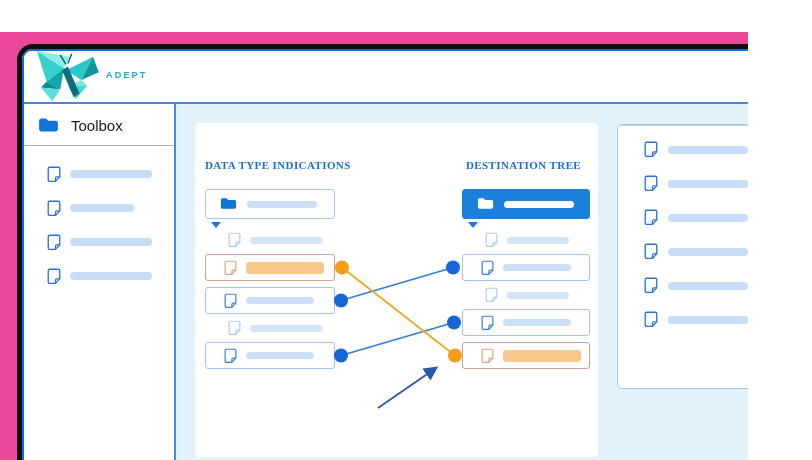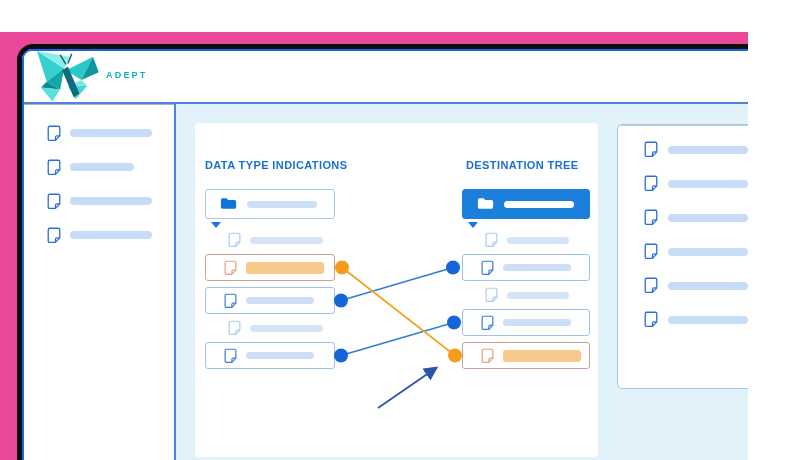--- a/index.html
+++ b/index.html
@@ -21,21 +21,21 @@
   .sidebar { width:152px; background:#fff; border-right:2px solid #4d86d8; }
   .tb-head { display:flex; align-items:center; gap:12px; padding:13px 0 11px 14px; }
   .tb-head .folder-ic { width:21px; height:17px; color:#1273d8; }
   .tb-title { font-size:15px; color:#1c1c1c; font-weight:500; }
   .tb-divider { height:1px; background:#a9b4bf; }
   .tb-items { padding:19px 0 0 23px; display:flex; flex-direction:column; gap:16px; }
   .tb-item { display:flex; align-items:center; gap:9px; height:18px; }
   .main { flex:1; position:relative; background:#e2f2fb; }
   
   .canvas { position:absolute; left:19px; top:19px; width:403px; height:334px;
-            background:#fff; border-radius:4px; }
+            background:#fff; border-radius:4px;font-family:Liberation Serif, serif; }
   .col-title { position:absolute; top:36px; font-size:11px; font-weight:bold;
                color:#1a6fd6; letter-spacing:.4px; }
   .col-title.lt { left:10px; } .col-title.rt { left:271px; }
   .col { position:absolute; top:66px; display:flex; flex-direction:column; }
   .col.lt { left:10px; width:130px; } .col.rt { left:267px; width:128px; }
   .hdr-box { height:30px; border:1.5px solid #a9c7ee; border-radius:3px; background:#fff;
              display:flex; align-items:center; gap:10px; padding-left:14px; margin-bottom:3px; }
   .hdr-box .folder-ic { width:17px; height:14px; color:#1273d8; flex:none; }
   .hdr-box.filled { background:#1a80db; border-color:#1a80db; }
   .hdr-box.filled .folder-ic { color:#fff; }
@@ -90,20 +90,26 @@
           <path d="M36 16 L30 6 M38 15 L42 5" stroke="#15626f" stroke-width="1.5" fill="none"></path>
         </svg>
         <div class="brand-text">
           <span class="brand-top">ADEPT</span>
         </div>
       </div>
 
       <div class="body">
 
         <div class="sidebar">
+          <div class="tb-head">
+            <svg class="folder-ic" viewBox="0 0 19 15">
+              <path d="M1 3.1C1 2 1.9 1.1 3 1.1h4.3l1.9 2h6.8c1.1 0 2 .9 2 2v5.8c0 1.1-.9 2-2 2H3c-1.1 0-2-.9-2-2z" fill="currentColor"></path>
+            </svg>
+            <span class="tb-title">Toolbox</span>
+          </div>
           <div class="tb-divider"></div>
           <div class="tb-items" id="toolbox-items">
               <div class="tb-item">
                 <svg class="doc-ic" viewBox="0 0 16 19">
                   <path d="M3 1.2h10c.9 0 1.6.7 1.6 1.6v9.4l-4.9 5.2H3c-.9 0-1.6-.7-1.6-1.6V2.8c0-.9.7-1.6 1.6-1.6z" fill="#fff" stroke="currentColor" stroke-width="1.5" stroke-linejoin="round"></path>
                   <path d="M14.6 12.2h-3.3c-.9 0-1.6.7-1.6 1.6v3.4" fill="none" stroke="currentColor" stroke-width="1.5" stroke-linejoin="round"></path>
                 </svg>
                 <span class="bar " style="width:82px"></span>
               </div>
               <div class="tb-item">

